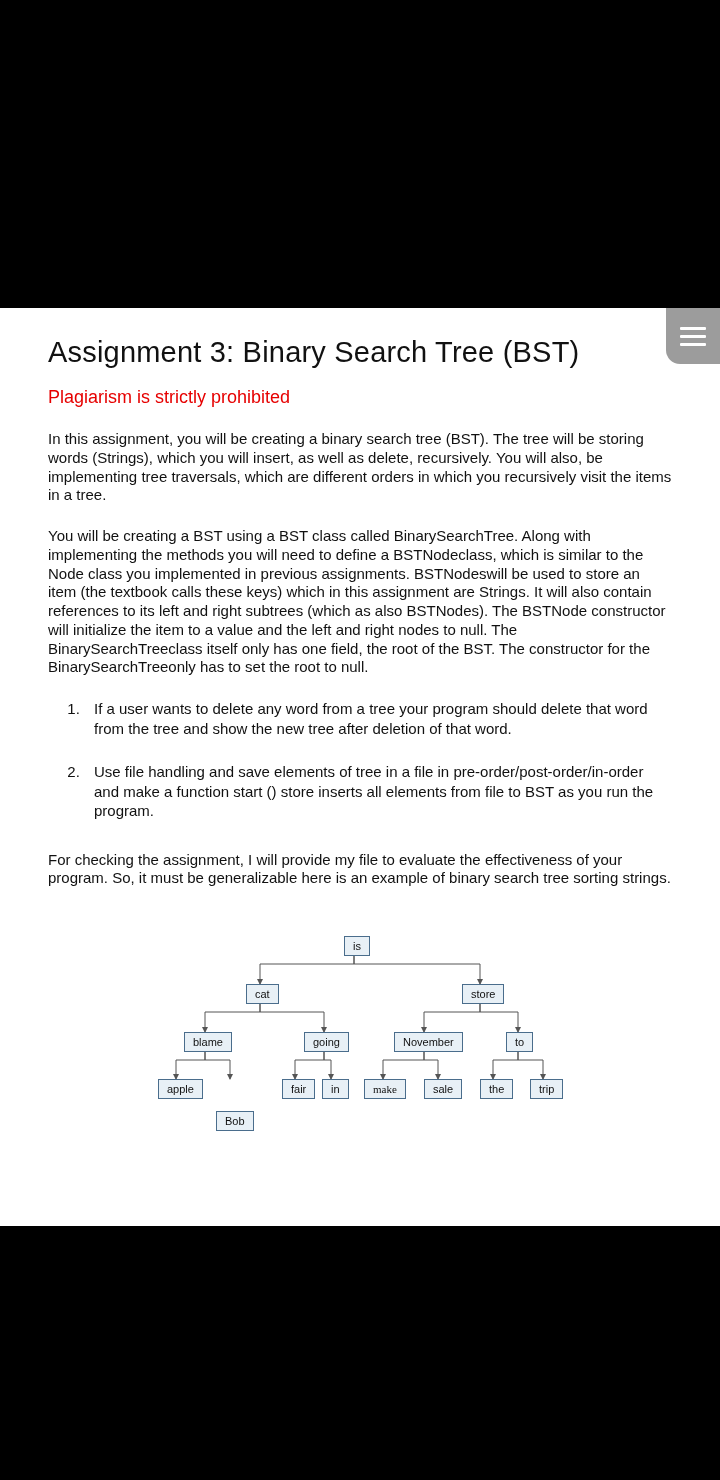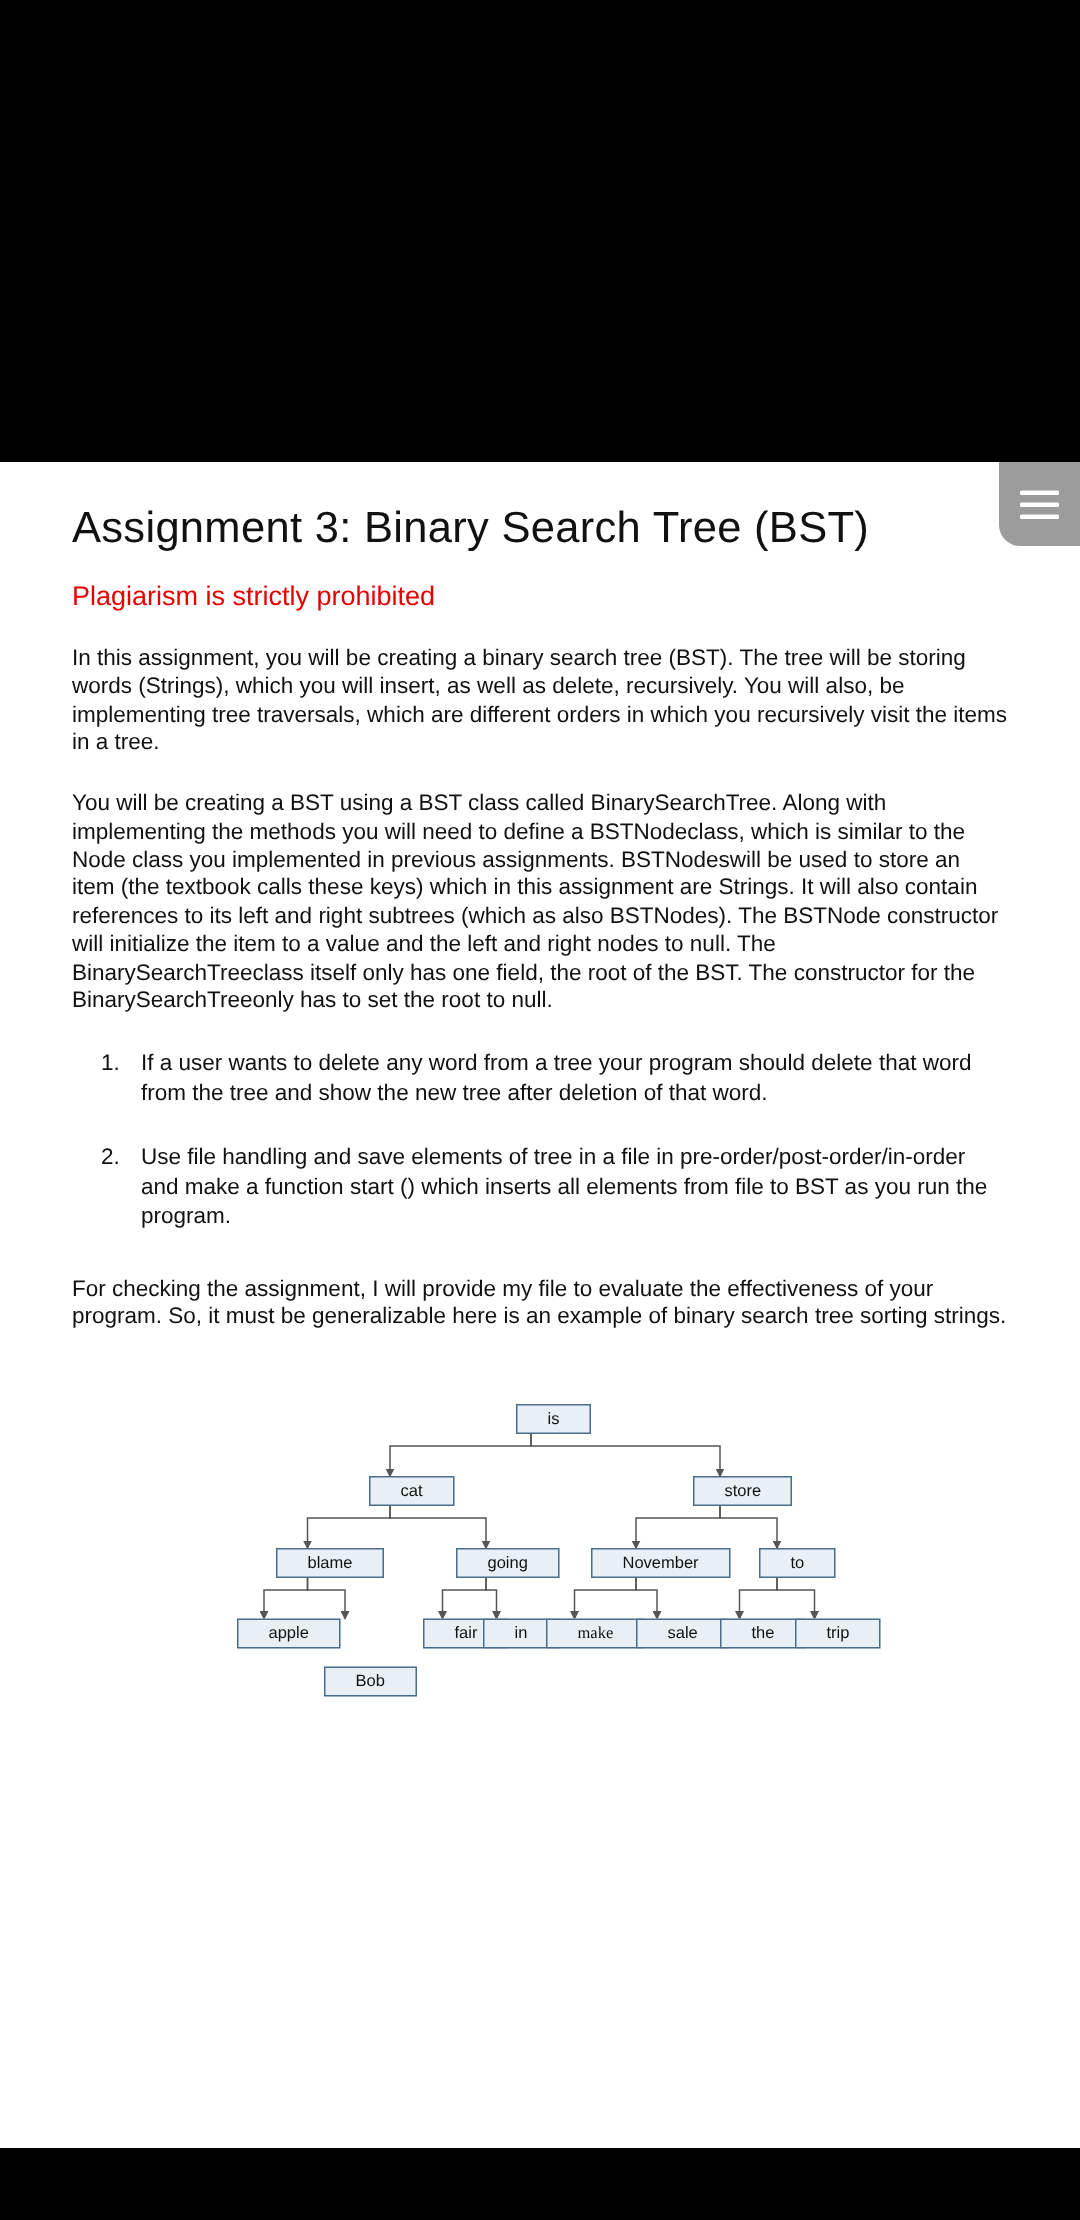--- a/index.html
+++ b/index.html
@@ -9,21 +9,21 @@
     background: #000;
     font-family: Arial, Helvetica, sans-serif;
     position: relative;
     overflow: hidden;
   }
   .page {
     position: absolute;
     top: 308px;
     left: 0;
     width: 720px;
-    height: 1124px;
+    height: 918px;
     background: #fff;
     padding: 20px 48px 0 48px;
   }
   .menu-tab {
     position: absolute;
     top: 308px;
     right: 0;
     width: 54px;
     height: 56px;
     background: #9c9c9c;
@@ -68,37 +68,37 @@
     position: relative;
     height: 200px;
     margin-top: 46px;
   }
   .node {
     position: absolute;
     border: 1px solid #4a6d8c;
     background: #e8f0f6;
     font-size: 11px;
     color: #111;
-    padding: 3px 20px;
+    padding: 3px 8px;
     text-align: center;
     white-space: nowrap;
   }
   svg.edges { position: absolute; top:0; left:0; width:100%; height:100%; }
 </style>
 </head>
 <body>
 
 <div class="page">
   <h1>Assignment 3: Binary Search Tree (BST)</h1>
   <h2>Plagiarism is strictly prohibited</h2>
   <p class="para">In this assignment, you will be creating a binary search tree (BST). The tree will be storing words (Strings), which you will insert, as well as delete, recursively. You will also, be implementing tree traversals, which are different orders in which you recursively visit the items in a tree.</p>
   <p class="para">You will be creating a BST using a BST class called BinarySearchTree. Along with implementing the methods you will need to define a BSTNodeclass, which is similar to the Node class you implemented in previous assignments. BSTNodeswill be used to store an item (the textbook calls these keys) which in this assignment are Strings. It will also contain references to its left and right subtrees (which as also BSTNodes). The BSTNode constructor will initialize the item to a value and the left and right nodes to null. The BinarySearchTreeclass itself only has one field, the root of the BST. The constructor for the BinarySearchTreeonly has to set the root to null.</p>
   <ol>
     <li>If a user wants to delete any word from a tree your program should delete that word from the tree and show the new tree after deletion of that word.</li>
-    <li>Use file handling and save elements of tree in a file in pre-order/post-order/in-order and make a function start () which inserts all elements from file to BST as you run the program.</li>
+    <li>Use file handling and save elements of tree in a file in pre-order/post-order/in-order and make a function start () store inserts all elements from file to BST as you run the program.</li>
   </ol>
   <p class="para">For checking the assignment, I will provide my file to evaluate the effectiveness of your program. So, it must be generalizable here is an example of binary search tree sorting strings.</p>
 
   <div class="tree">
     <svg class="edges" viewBox="0 0 624 200" preserveAspectRatio="none">
       <defs>
         <marker id="arr" markerWidth="6" markerHeight="6" refX="5" refY="3" orient="auto">
           <path d="M0,0 L6,3 L0,6 Z" fill="#555"></path>
         </marker>
       </defs>

